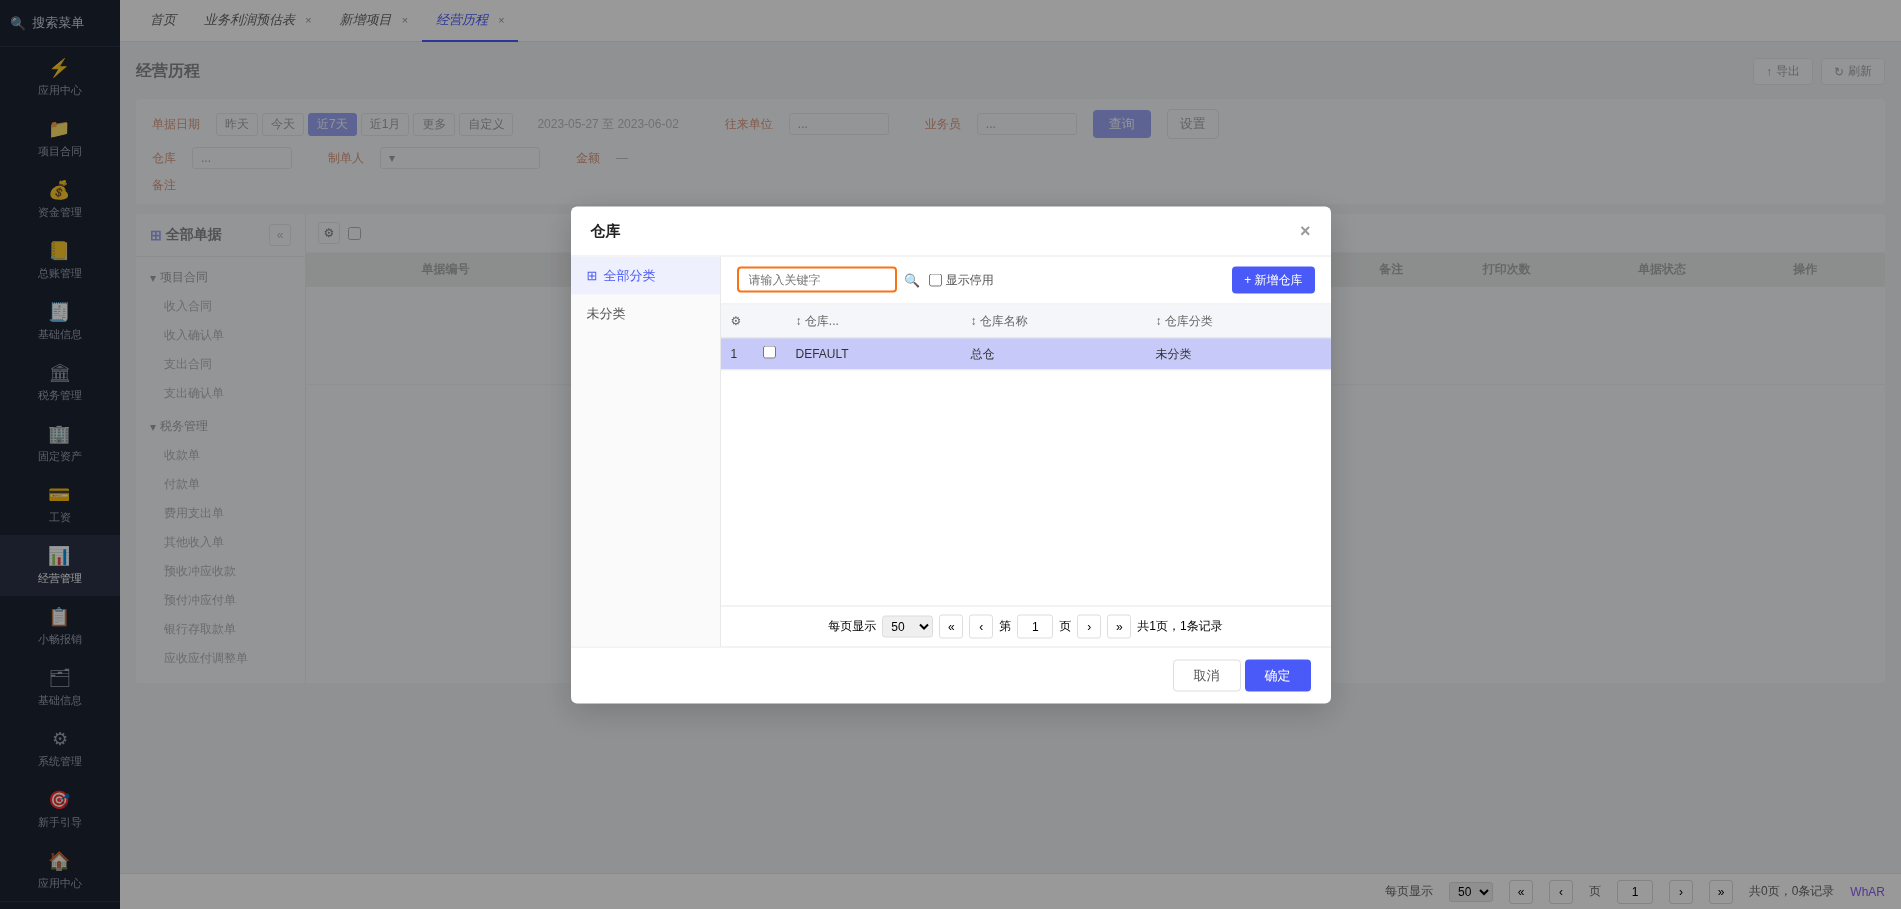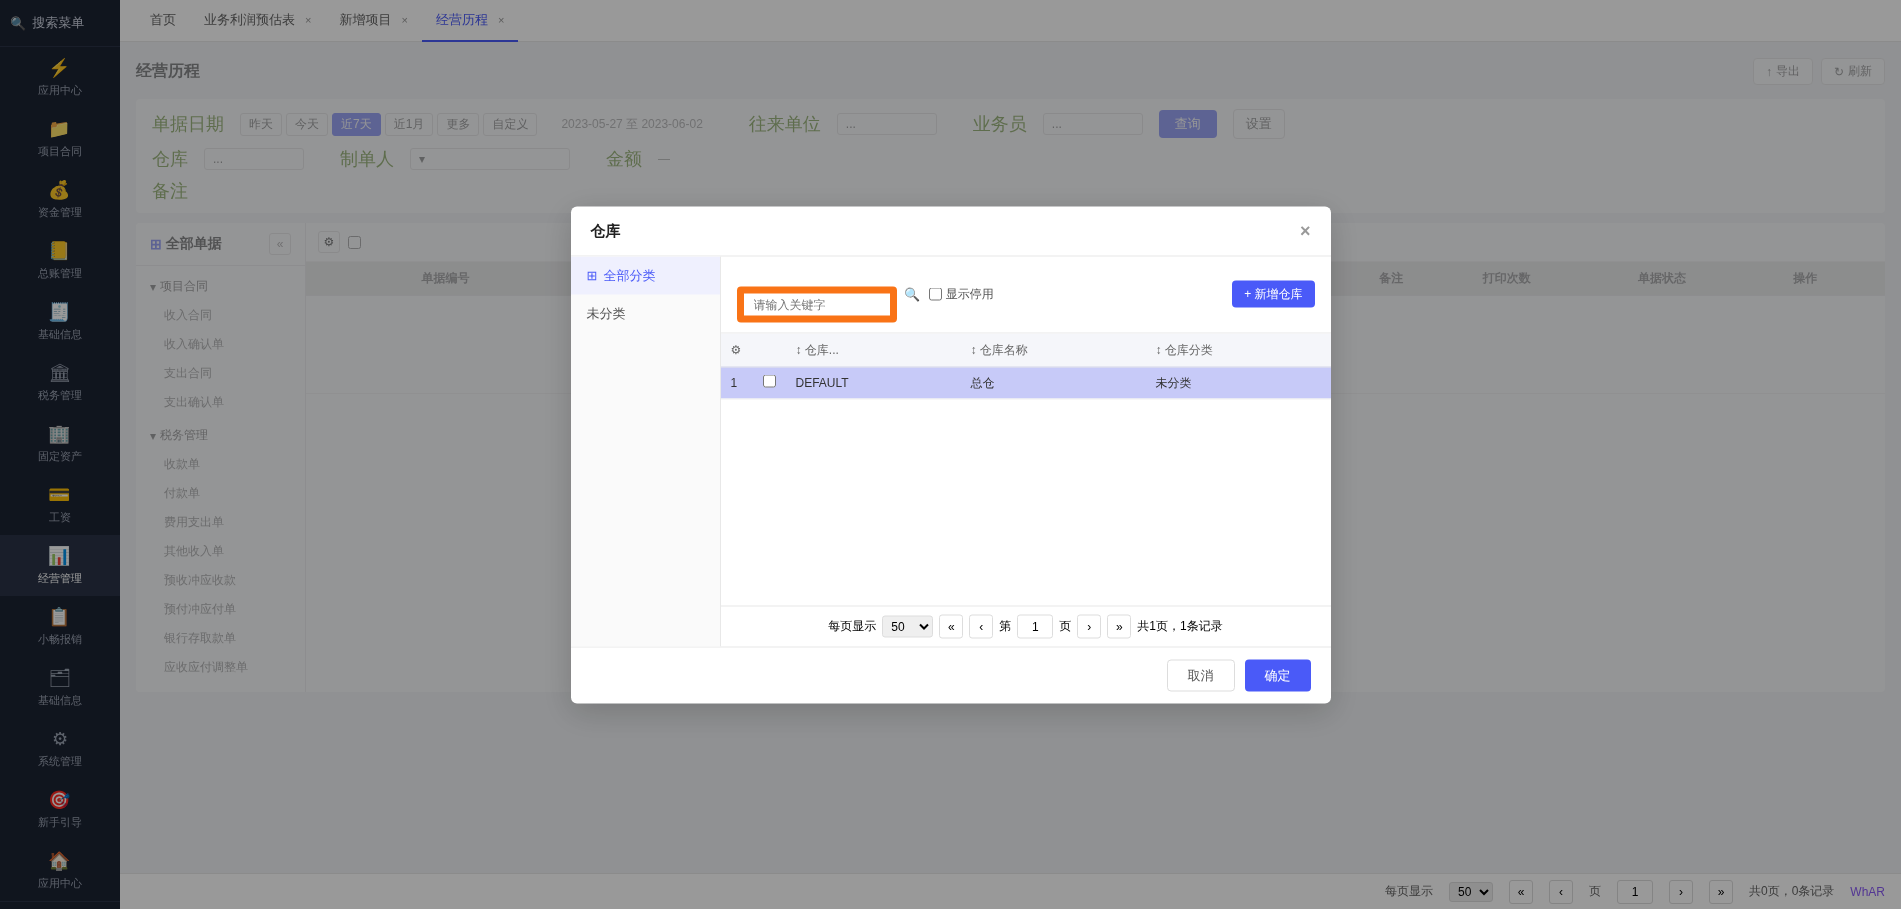--- a/index.html
+++ b/index.html
@@ -27,21 +27,21 @@
 
     
     .main-area {
       position: absolute; left: 120px; top: 0; right: 0; bottom: 0;
       background: #f0f2f5; display: flex; flex-direction: column;
     }
 
     
     .tab-bar {
       background: #fff; display: flex; align-items: center; border-bottom: 1px solid #e8e8e8;
-      padding: 0 16px; height: 42px;
+      padding: 0 16px; height: 42px; font-style: italic;
     }
     .tab-item {
       padding: 0 14px; height: 42px; display: flex; align-items: center; cursor: pointer;
       font-size: 13px; color: #666; border-bottom: 2px solid transparent; gap: 6px;
       white-space: nowrap;
     }
     .tab-item.active { color: #4a5af8; border-bottom: 2px solid #4a5af8; }
     .tab-close { font-size: 11px; color: #999; margin-left: 4px; }
 
     
@@ -58,21 +58,21 @@
       background: #fff; cursor: pointer; font-size: 12px; color: #555;
       display: flex; align-items: center; gap: 4px;
     }
 
     
     .filter-bar {
       background: #fff; border-radius: 4px; padding: 10px 16px;
       margin-bottom: 10px; display: flex; flex-direction: column; gap: 8px;
     }
     .filter-row { display: flex; align-items: center; gap: 16px; flex-wrap: wrap; }
-    .filter-label { font-size: 18px; color: #4d7c0f; white-space: nowrap; }
+    .filter-label { font-size: 12px; color: #c2410c; white-space: nowrap; }
     .filter-date-btns { display: flex; gap: 4px; align-items: center; }
     .date-btn {
       padding: 2px 8px; border: 1px solid #ddd; border-radius: 3px; background: #fff;
       cursor: pointer; font-size: 12px; color: #555;
     }
     .date-btn.active { background: #4a5af8; color: #fff; border-color: #4a5af8; }
     .date-range { font-size: 12px; color: #888; margin-left: 8px; }
     .filter-select {
       border: 1px solid #ddd; border-radius: 3px; padding: 3px 8px;
       font-size: 12px; color: #555; min-width: 100px; cursor: pointer;
@@ -123,22 +123,22 @@
       display: flex; align-items: center; gap: 6px;
     }
     .modal-sidebar-item.active { color: #4a5af8; background: #eff0fe; }
     .modal-main { flex: 1; display: flex; flex-direction: column; overflow: hidden; }
     .modal-toolbar {
       display: flex; align-items: center; justify-content: space-between;
       padding: 10px 16px; border-bottom: 1px solid #e8e8e8;
     }
     .modal-search-area { display: flex; align-items: center; gap: 8px; }
     .modal-search-input {
-      border: 7px solid #f97316; border-radius: 4px; padding: 4px 10px;
-      font-size: 12px; width: 160px; outline: none; margin-top: 20px;
+      border: 2px solid #f97316; border-radius: 4px; padding: 4px 10px;
+      font-size: 12px; width: 160px; outline: none;
     }
     .modal-search-icon { color: #aaa; cursor: pointer; }
     .modal-checkbox-label { font-size: 12px; color: #555; display: flex; align-items: center; gap: 4px; }
     .add-warehouse-btn {
       background: #4a5af8; color: #fff; border: none; border-radius: 4px;
       padding: 5px 12px; cursor: pointer; font-size: 12px; display: flex; align-items: center; gap: 4px;
     }
     .modal-table-container { flex: 1; overflow: auto; }
     .modal-table { width: 100%; border-collapse: collapse; font-size: 12px; }
     .modal-table th {
@@ -158,21 +158,21 @@
     .pagination-btn {
       width: 24px; height: 24px; border: 1px solid #ddd; border-radius: 3px;
       background: #fff; cursor: pointer; display: flex; align-items: center; justify-content: center;
       font-size: 12px;
     }
     .pagination-input {
       width: 36px; height: 24px; border: 1px solid #ddd; border-radius: 3px;
       text-align: center; font-size: 12px;
     }
     .modal-footer {
-      display: flex; justify-content: flex-end; gap: 10px;
+      display: flex; justify-content: flex-end; gap: 4px;
       padding: 12px 20px; border-top: 1px solid #e8e8e8;
     }
     .cancel-btn {
       padding: 6px 20px; border: 1px solid #ddd; border-radius: 4px;
       background: #fff; cursor: pointer; font-size: 13px; color: #555;
     }
     .confirm-btn {
       padding: 6px 20px; border: none; border-radius: 4px;
       background: #4a5af8; color: #fff; cursor: pointer; font-size: 13px;
     }

